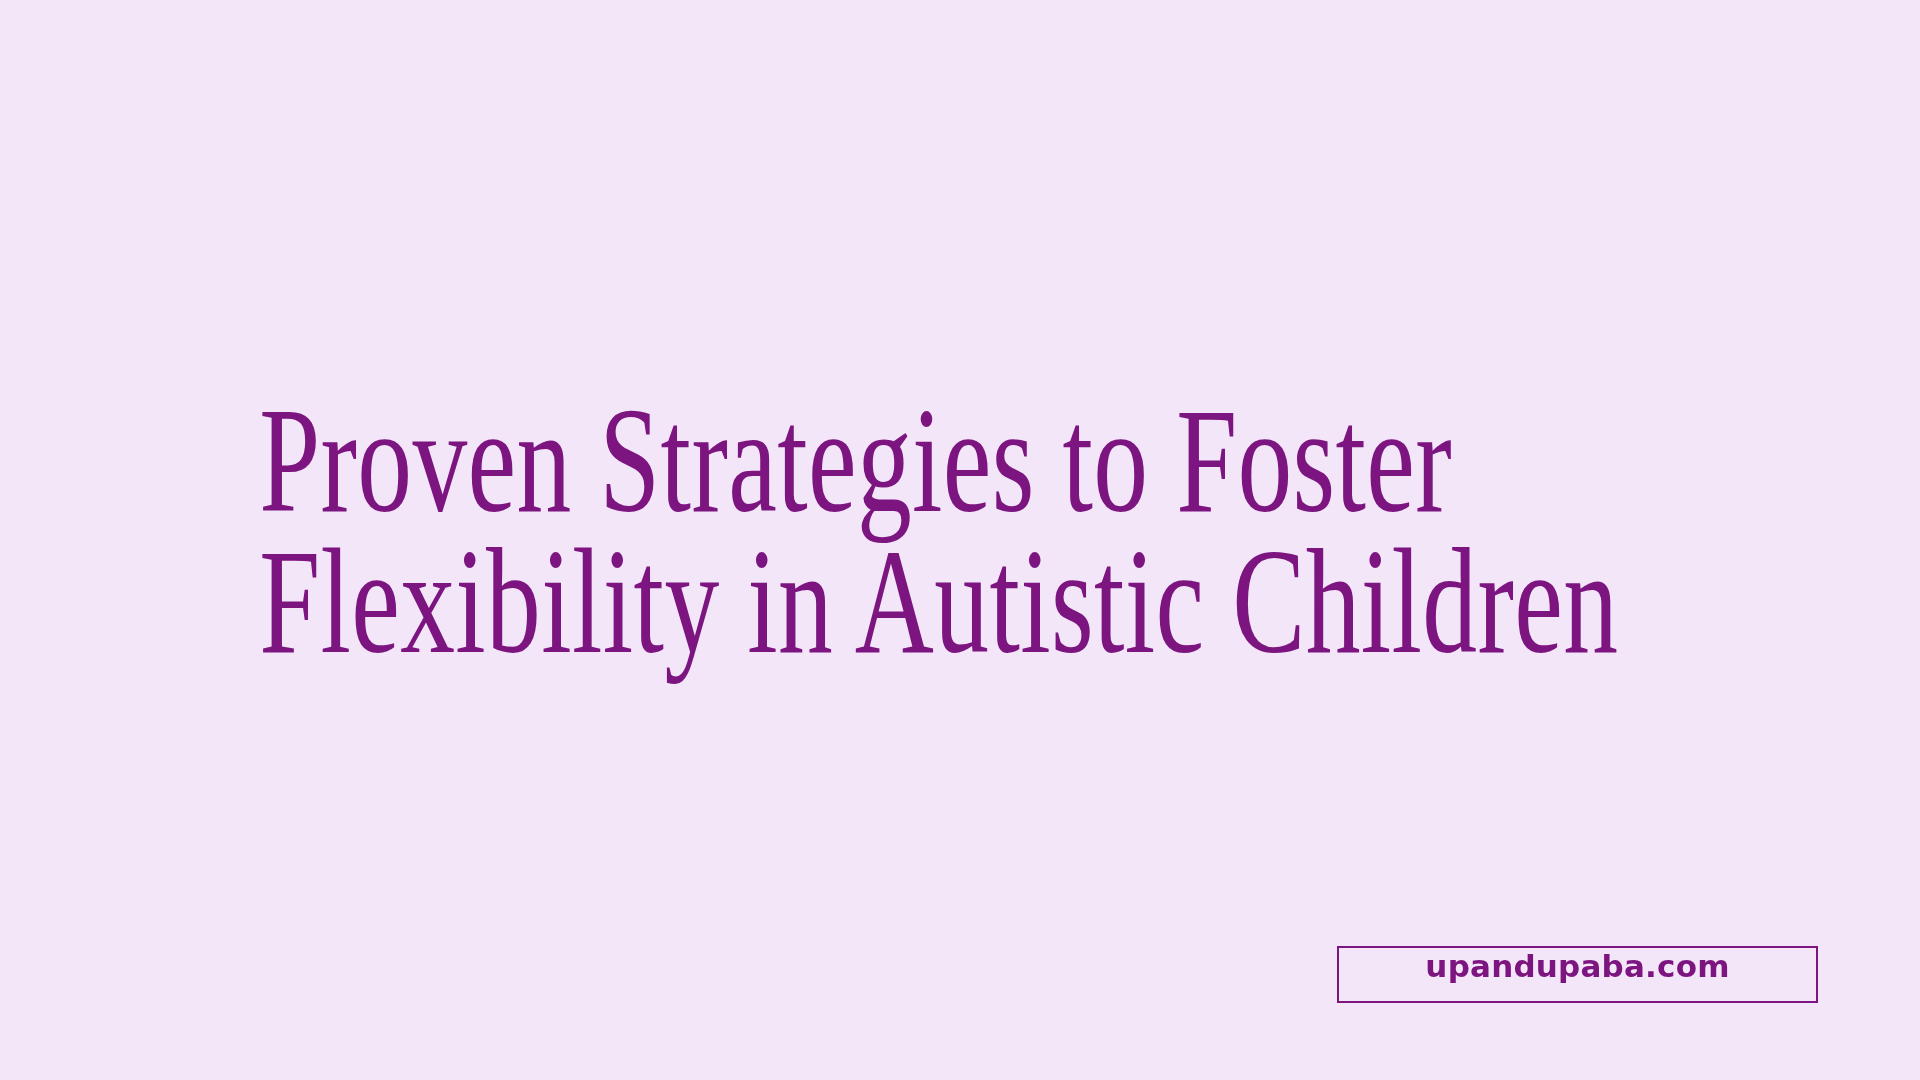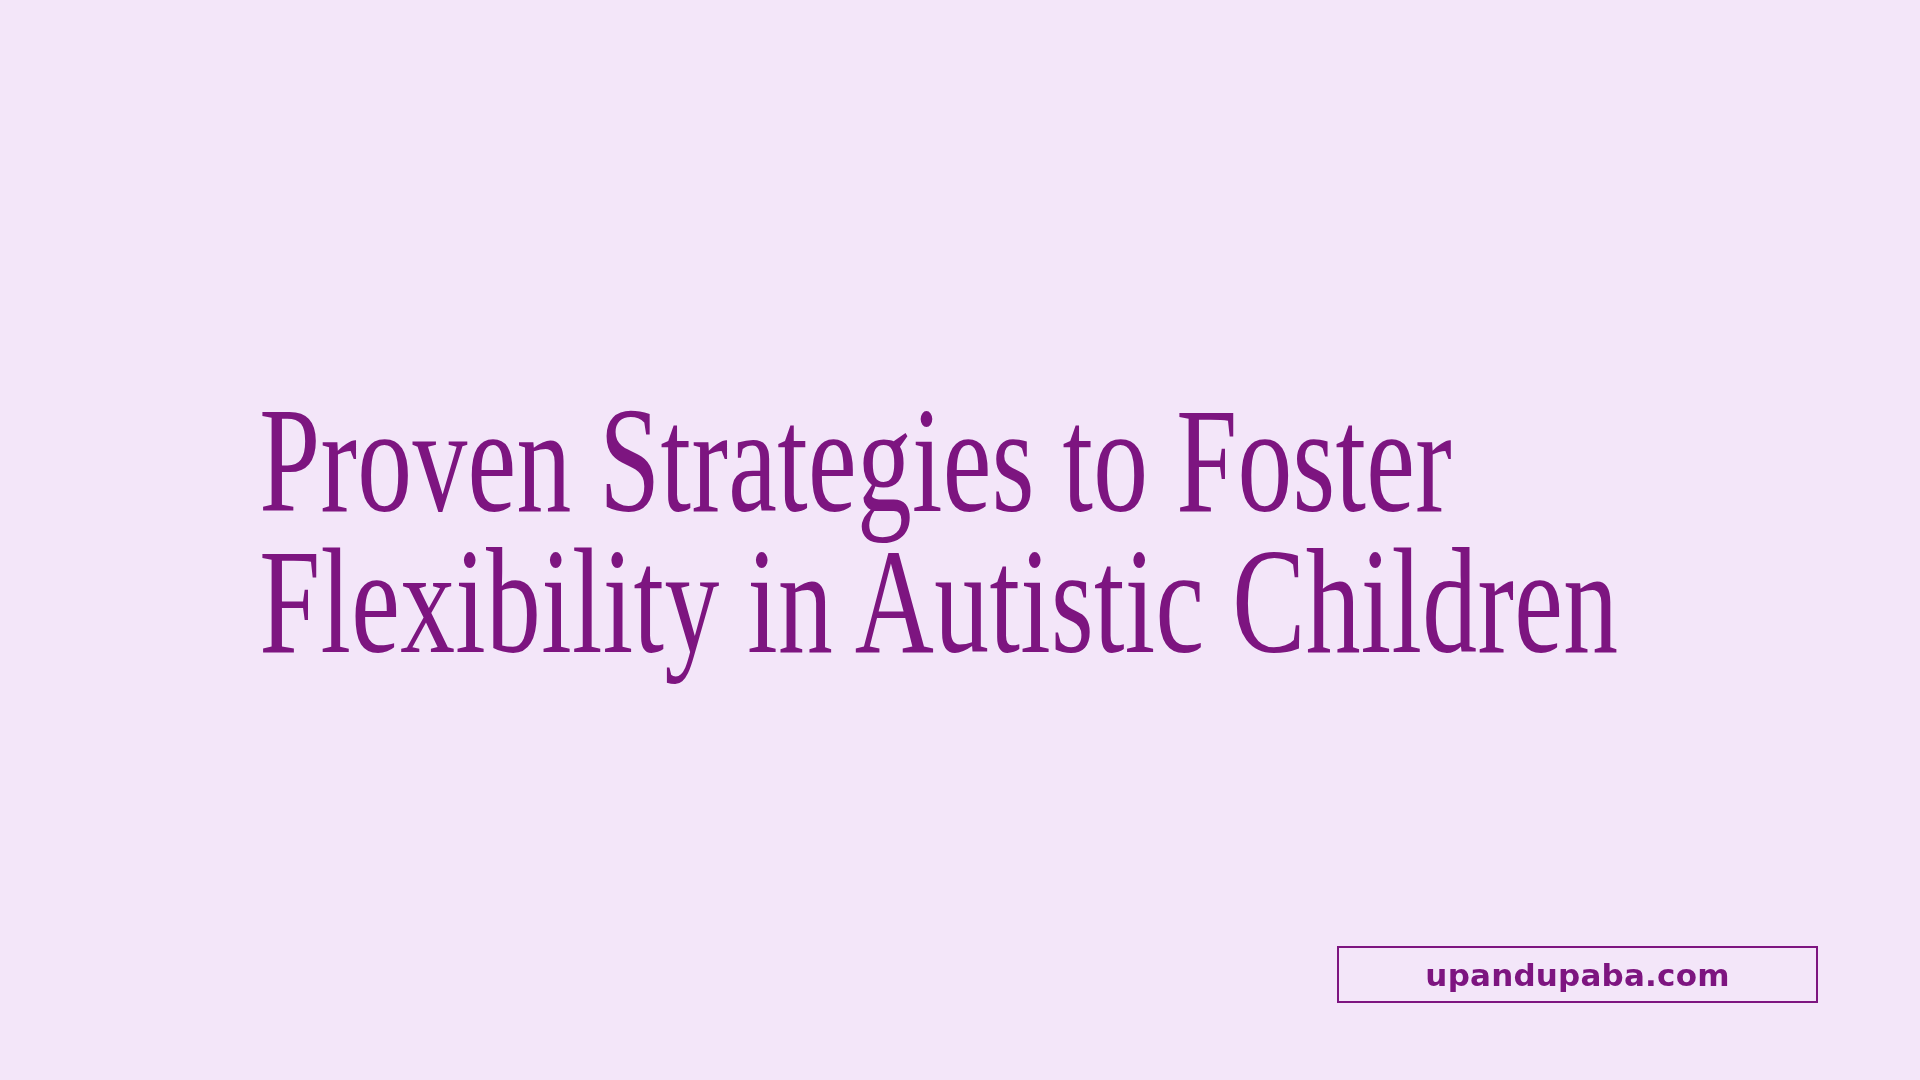--- a/index.html
+++ b/index.html
@@ -94,21 +94,20 @@
   
   #site-badge {
     position: absolute;
     left: 1337px;
     top: 946px;
     width: 481px;
     height: 57px;
     box-sizing: border-box;
     border: 2px solid #7d1580;
     display: flex;
-    align-items: center;
     justify-content: center;
     background: transparent;
   }
   #site-badge-label {
     font-family: "DejaVu Sans", sans-serif;
     font-weight: 700;
     font-size: 31px;
     letter-spacing: 0.2px;
     color: #7d1580;
     white-space: nowrap;

